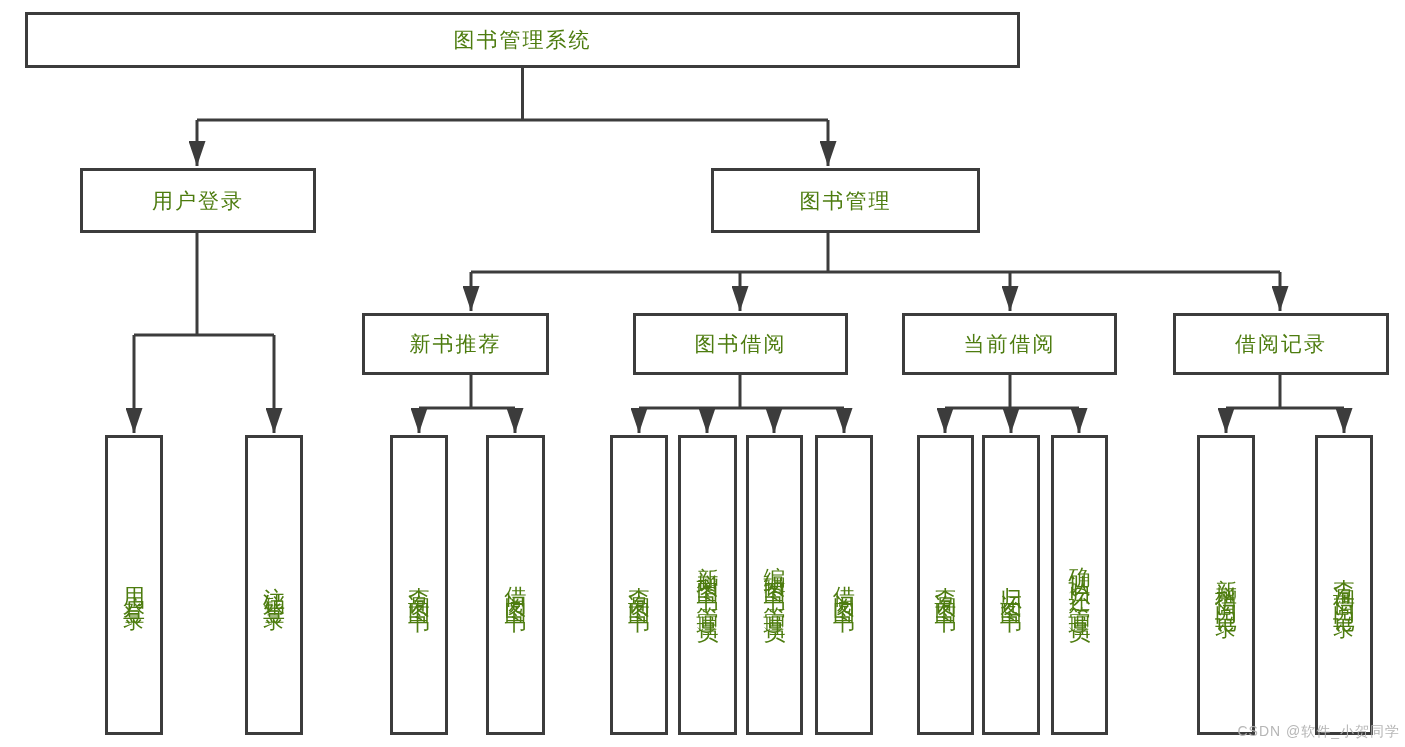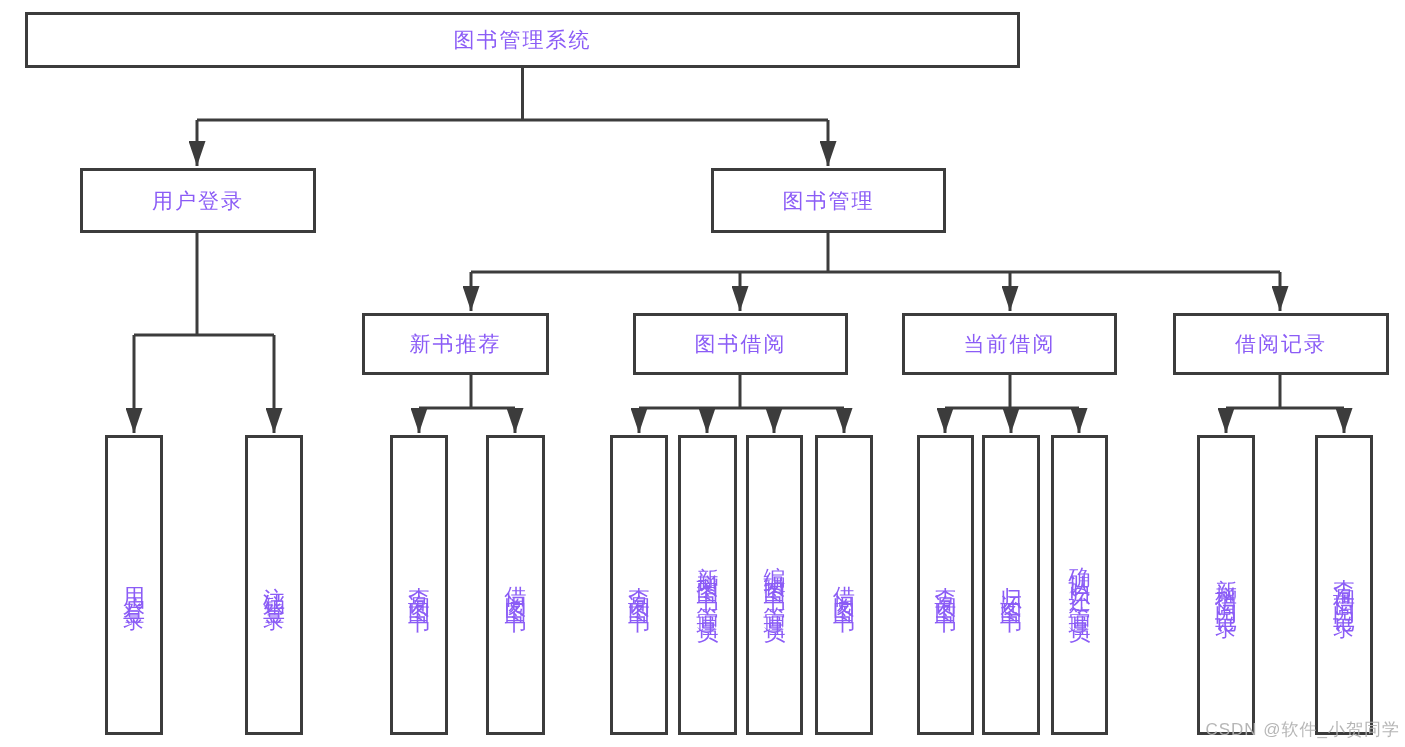--- a/index.html
+++ b/index.html
@@ -12,37 +12,37 @@
   }
   .wires { position:absolute; left:0; top:0; }
   .box {
     position:absolute;
     box-sizing:border-box;
     background:#ffffff;
     border:3px solid #3c3c3c;
     display:flex;
     align-items:center;
     justify-content:center;
-    color:#8b5cf6;
+    color:#4d7c0f;
     font-size:21px;
     letter-spacing:2px;
     text-align:center;
   }
   .v-box span {
     writing-mode:vertical-rl;
     text-orientation:mixed;
     letter-spacing:8px;
     font-size:22px;
     line-height:1;
     white-space:nowrap;
   }
   .watermark {
     position:absolute;
     right:5px; bottom:6px;
-    font-size:17px;
+    font-size:14px;
     color:rgba(178,178,178,0.95);
     letter-spacing:1px;
     z-index:5;
     pointer-events:none;
   }
 </style>
 </head>
 <body>
 
 <div class="canvas">
@@ -97,21 +97,21 @@
     </g>
   </svg>
 
   <div class="box" style="left:25px;top:12px;width:995px;height:56px">
     <span>图书管理系统</span>
   </div>
 
   <div class="box" style="left:80px;top:168px;width:236px;height:65px">
     <span>用户登录</span>
   </div>
-  <div class="box" style="left:711px;top:168px;width:235px;height:65px">
+  <div class="box" style="left:711px;top:168px;width:269px;height:65px">
     <span>图书管理</span>
   </div>
 
   <div class="box" style="left:362px;top:313px;width:187px;height:62px">
     <span>新书推荐</span>
   </div>
   <div class="box" style="left:902px;top:313px;width:215px;height:62px">
     <span>当前借阅</span>
   </div>
   <div class="box" style="left:633px;top:313px;width:215px;height:62px">

